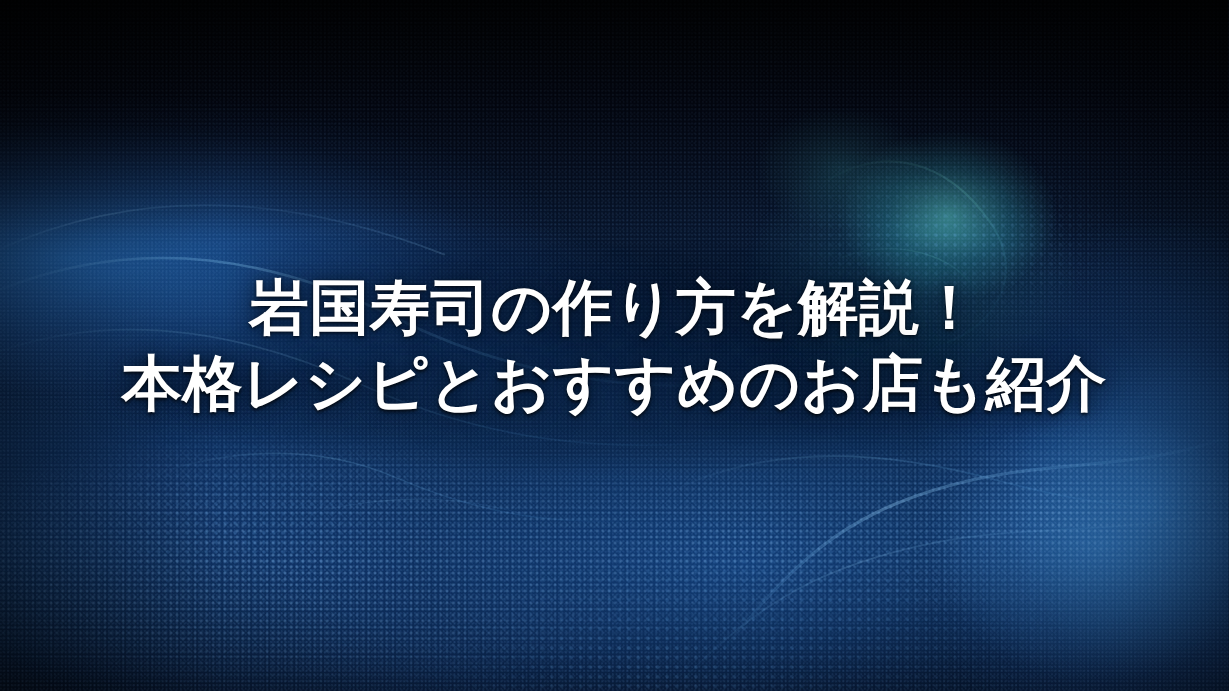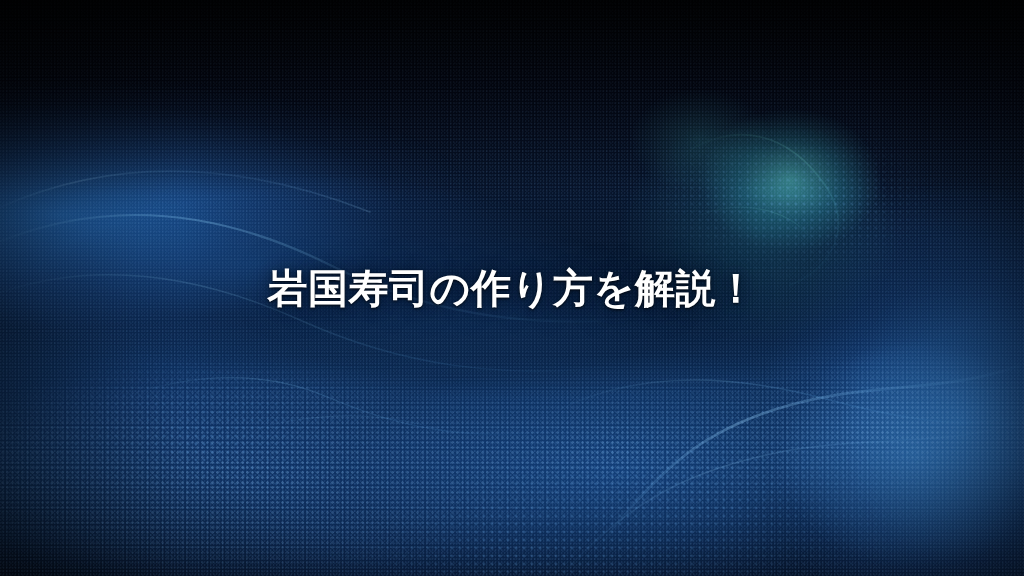--- a/index.html
+++ b/index.html
@@ -146,21 +146,21 @@
     height: 576px;
     display: flex;
     flex-direction: column;
     align-items: center;
     justify-content: center;
     z-index: 5;
   }
   .headline-line {
     color: #ffffff;
     font-weight: 700;
-    font-size: 40px;
+    font-size: 50px;
     line-height: 64px;
     letter-spacing: 0.5px;
     white-space: nowrap;
     text-align: center;
     text-shadow:
       0 1px 3px rgba(0,0,0,0.75),
       0 0 14px rgba(4,18,40,0.85),
       0 0 30px rgba(4,18,40,0.55);
   }
 </style>
@@ -208,15 +208,16 @@
   </div>
 
   <div class="bg-layer bg-dots-a"></div>
   <div class="bg-layer bg-dots-b"></div>
   <div class="bg-layer bg-speckle"></div>
   <div class="bg-layer bg-textscrim"></div>
   <div class="bg-layer bg-vignette"></div>
 
   <div class="headline">
     <div class="headline-line">岩国寿司の作り方を解説！</div>
+    <div class="headline-line">本格レシピとおすすめのお店も紹介</div>
   </div>
 
 </div>
 
 </body></html>

